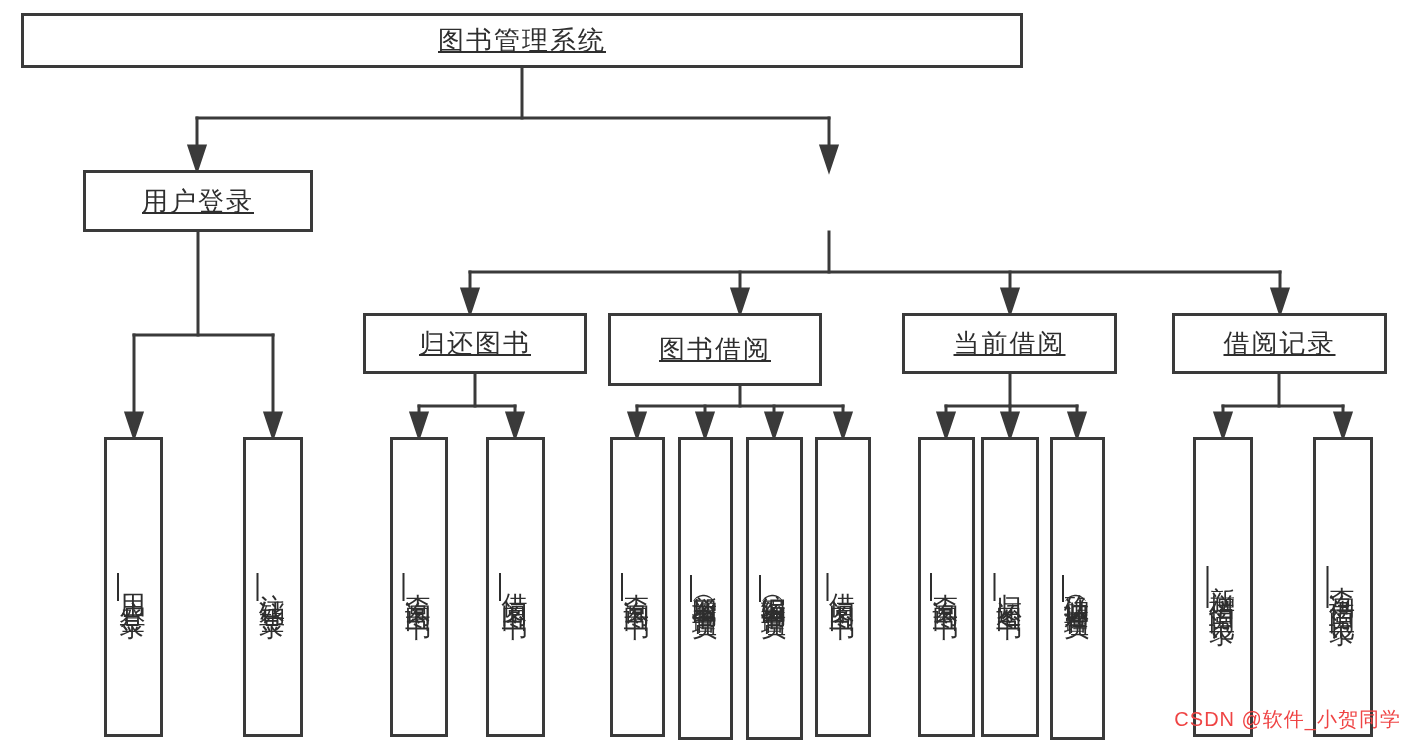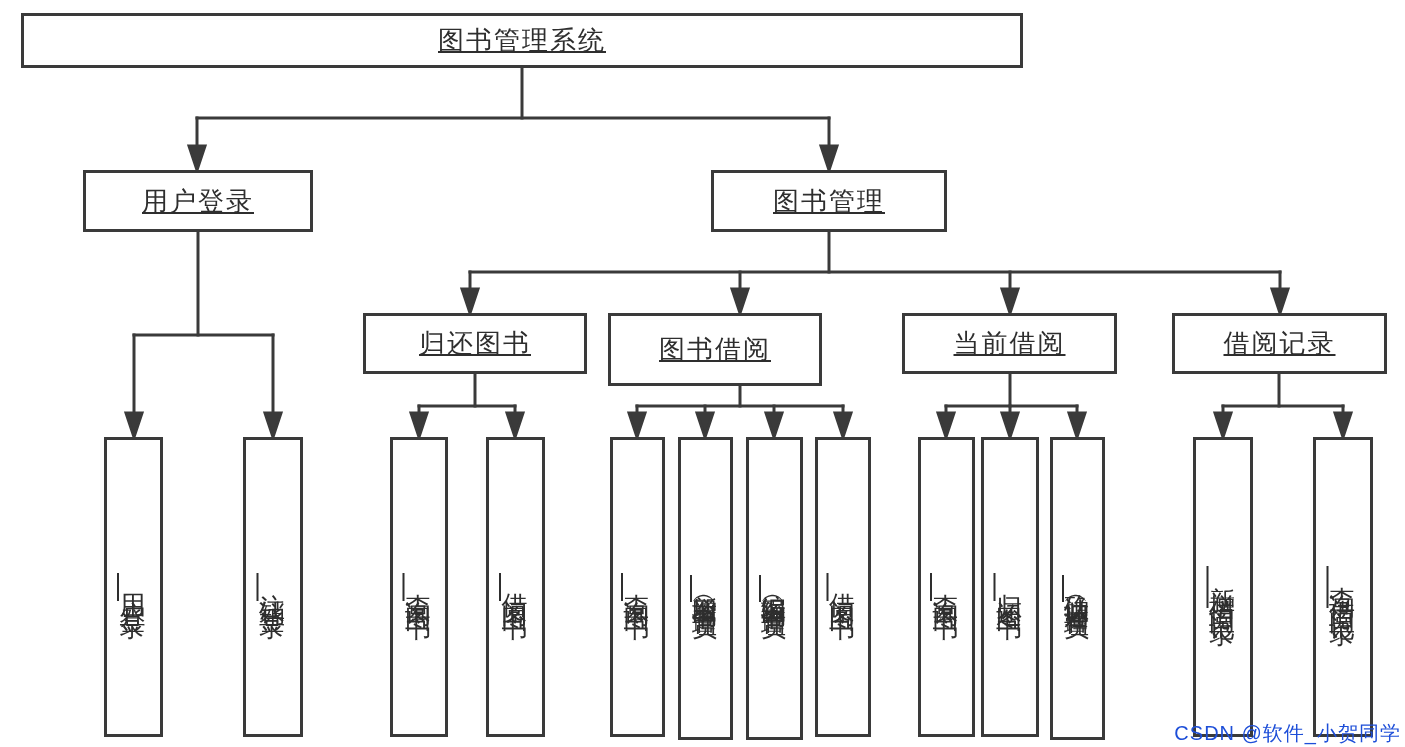--- a/index.html
+++ b/index.html
@@ -36,23 +36,23 @@
     letter-spacing: 7px;
     white-space: nowrap;
   }
   .node .vlabel.tight {
     letter-spacing: 3px;
     font-size: 25px;
   }
   .watermark {
     position: absolute;
     right: 4px;
-    bottom: 0;
+    bottom: 14px;
     font-size: 20px;
-    color: #1d4ed8;
+    color: #ef4444;
     letter-spacing: 1px;
     pointer-events: none;
   }
 </style>
 </head>
 <body>
 
 <div class="canvas">
 
   <svg class="connectors" viewBox="0 0 1405 747" xmlns="http://www.w3.org/2000/svg" stroke="#3a3a3a" stroke-width="3" fill="#3a3a3a" stroke-linecap="square">
@@ -127,21 +127,20 @@
       <line x1="1223" y1="406" x2="1223" y2="415"></line>
       <polygon points="1215,413 1231,413 1223,437"></polygon>
       <line x1="1343" y1="406" x2="1343" y2="415"></line>
       <polygon points="1335,413 1351,413 1343,437"></polygon>
     </g>
   </svg>
 
   <div class="node" style="left:21px; top:13px; width:1002px; height:55px;">图书管理系统</div>
 
   <div class="node" style="left:83px; top:170px; width:230px; height:62px;">用户登录</div>
-  <div class="node" style="left:711px; top:170px; width:236px; height:62px;">图书管理</div>
 
   <div class="node" style="left:363px; top:313px; width:224px; height:61px;">归还图书</div>
   <div class="node" style="left:608px; top:313px; width:214px; height:73px;">图书借阅</div>
   <div class="node" style="left:1172px; top:313px; width:215px; height:61px;">借阅记录</div>
   <div class="node" style="left:902px; top:313px; width:215px; height:61px;">当前借阅</div>
 
   <div class="node" style="left:104px; top:437px; width:59px; height:300px;">
     <span class="vlabel">用户登录</span>
   </div>
   <div class="node" style="left:243px; top:437px; width:60px; height:300px;">

